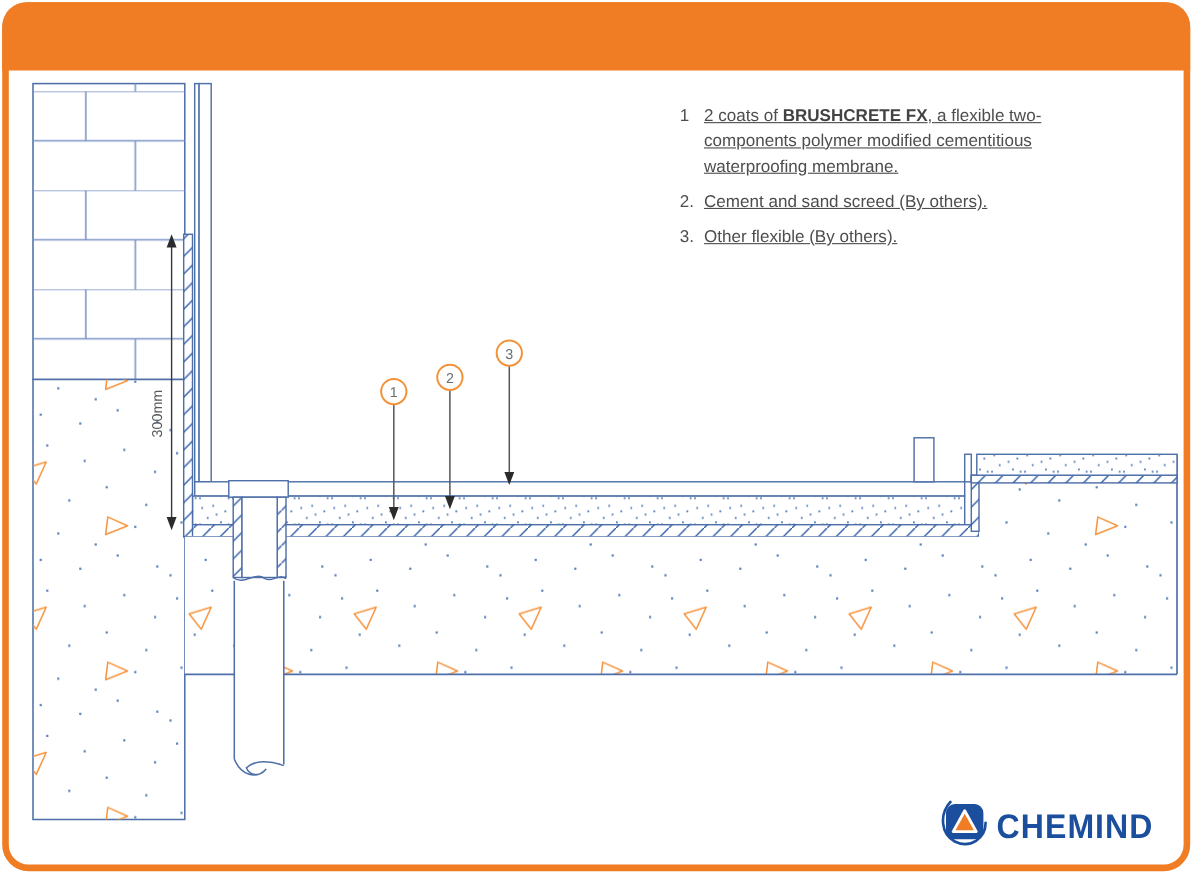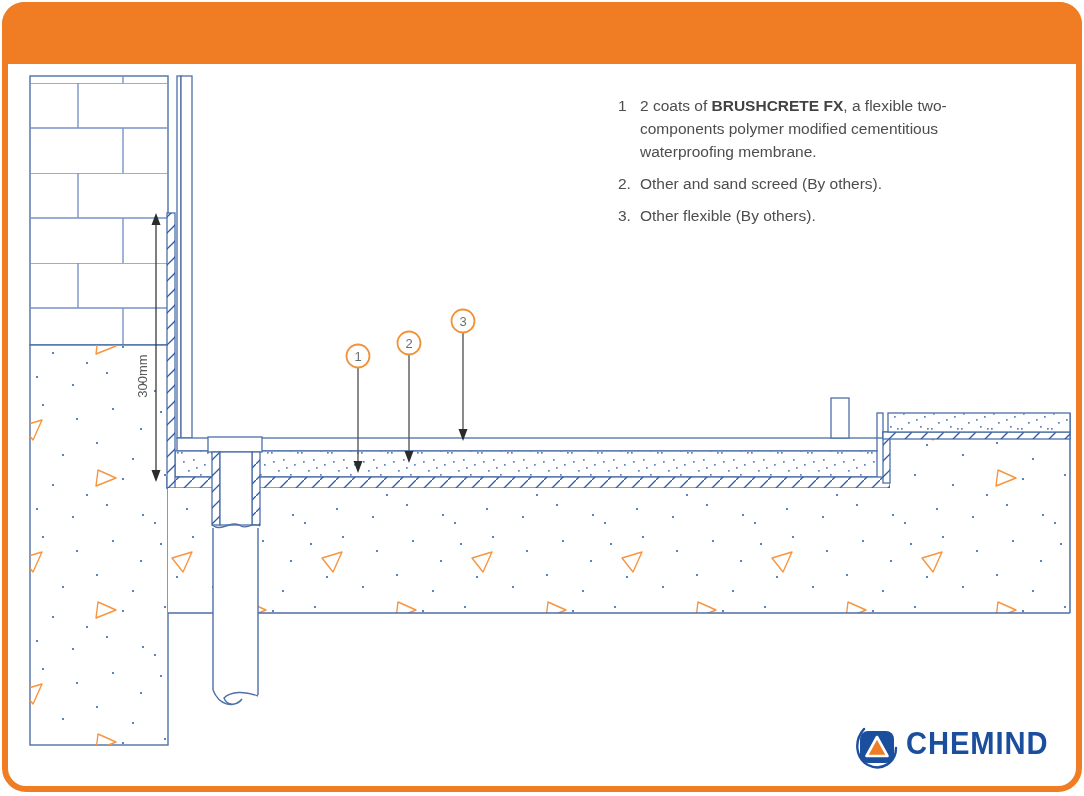--- a/index.html
+++ b/index.html
@@ -12,26 +12,26 @@
   #header{position:absolute;left:2px;top:2px;width:1080px;height:62px;background:#F07C23;
           border-radius:22px 22px 0 0;z-index:4;}
   #page-title{position:absolute;right:58px;top:8px;height:50px;line-height:50px;
               color:#1E4C9B;font-weight:bold;font-size:50px;letter-spacing:1px;word-spacing:12px;
               transform:scaleX(0.70);transform-origin:right center;white-space:nowrap;}
   
   #legend{position:absolute;left:618px;top:94px;width:420px;color:#4D4D4D;
           font-size:15.5px;line-height:23px;z-index:3;}
   .legend-item{display:flex;margin-bottom:9px;}
   .legend-num{width:22px;flex:0 0 22px;}
-  .legend-text{width:382px;}
+  .legend-text{width:382px;text-decoration:underline;}
   .legend-text b{color:#434343;}
   
   #drawing{position:absolute;left:0;top:0;width:1084px;height:796px;z-index:2;}
   
-  #logo{position:absolute;right:26px;bottom:26px;display:flex;align-items:flex-start;z-index:4;}
+  #logo{position:absolute;right:26px;bottom:26px;display:flex;align-items:flex-end;z-index:4;}
   #logo-text{color:#1C4E9E;font-weight:bold;font-size:31px;letter-spacing:1px;
              transform:scaleX(0.94);transform-origin:left center;margin-left:6px;}
 </style>
 </head>
 <body>
 
 <div id="page">
 
   <div id="header"></div>
   <div id="page-title">INTERNAL WET AREAS</div>
@@ -175,21 +175,21 @@
     </g>
   </svg>
 
   <div id="legend">
     <div class="legend-item">
       <span class="legend-num">1</span>
       <span class="legend-text"><span>2 coats of </span><b>BRUSHCRETE FX</b><span>, a flexible two-components polymer modified cementitious waterproofing membrane.</span></span>
     </div>
     <div class="legend-item">
       <span class="legend-num">2.</span>
-      <span class="legend-text">Other and sand screed (By others).</span>
+      <span class="legend-text">Cement and sand screed (By others).</span>
     </div>
     <div class="legend-item">
       <span class="legend-num">3.</span>
       <span class="legend-text">Other flexible (By others).</span>
     </div>
   </div>
 
   <div id="logo">
     <svg width="46" height="44" viewBox="0 0 46 44">
       <rect x="6" y="5" width="34" height="32" rx="8" fill="#1C4E9E"></rect>

